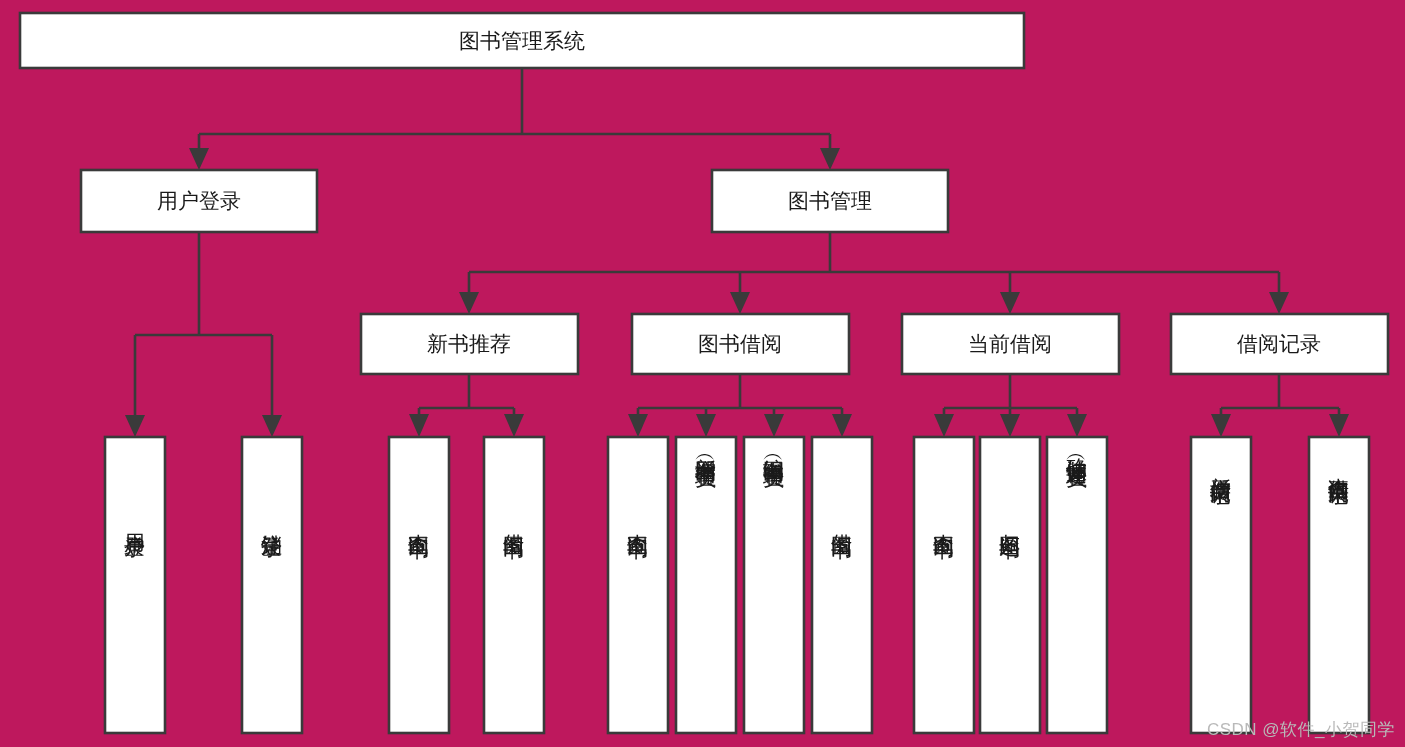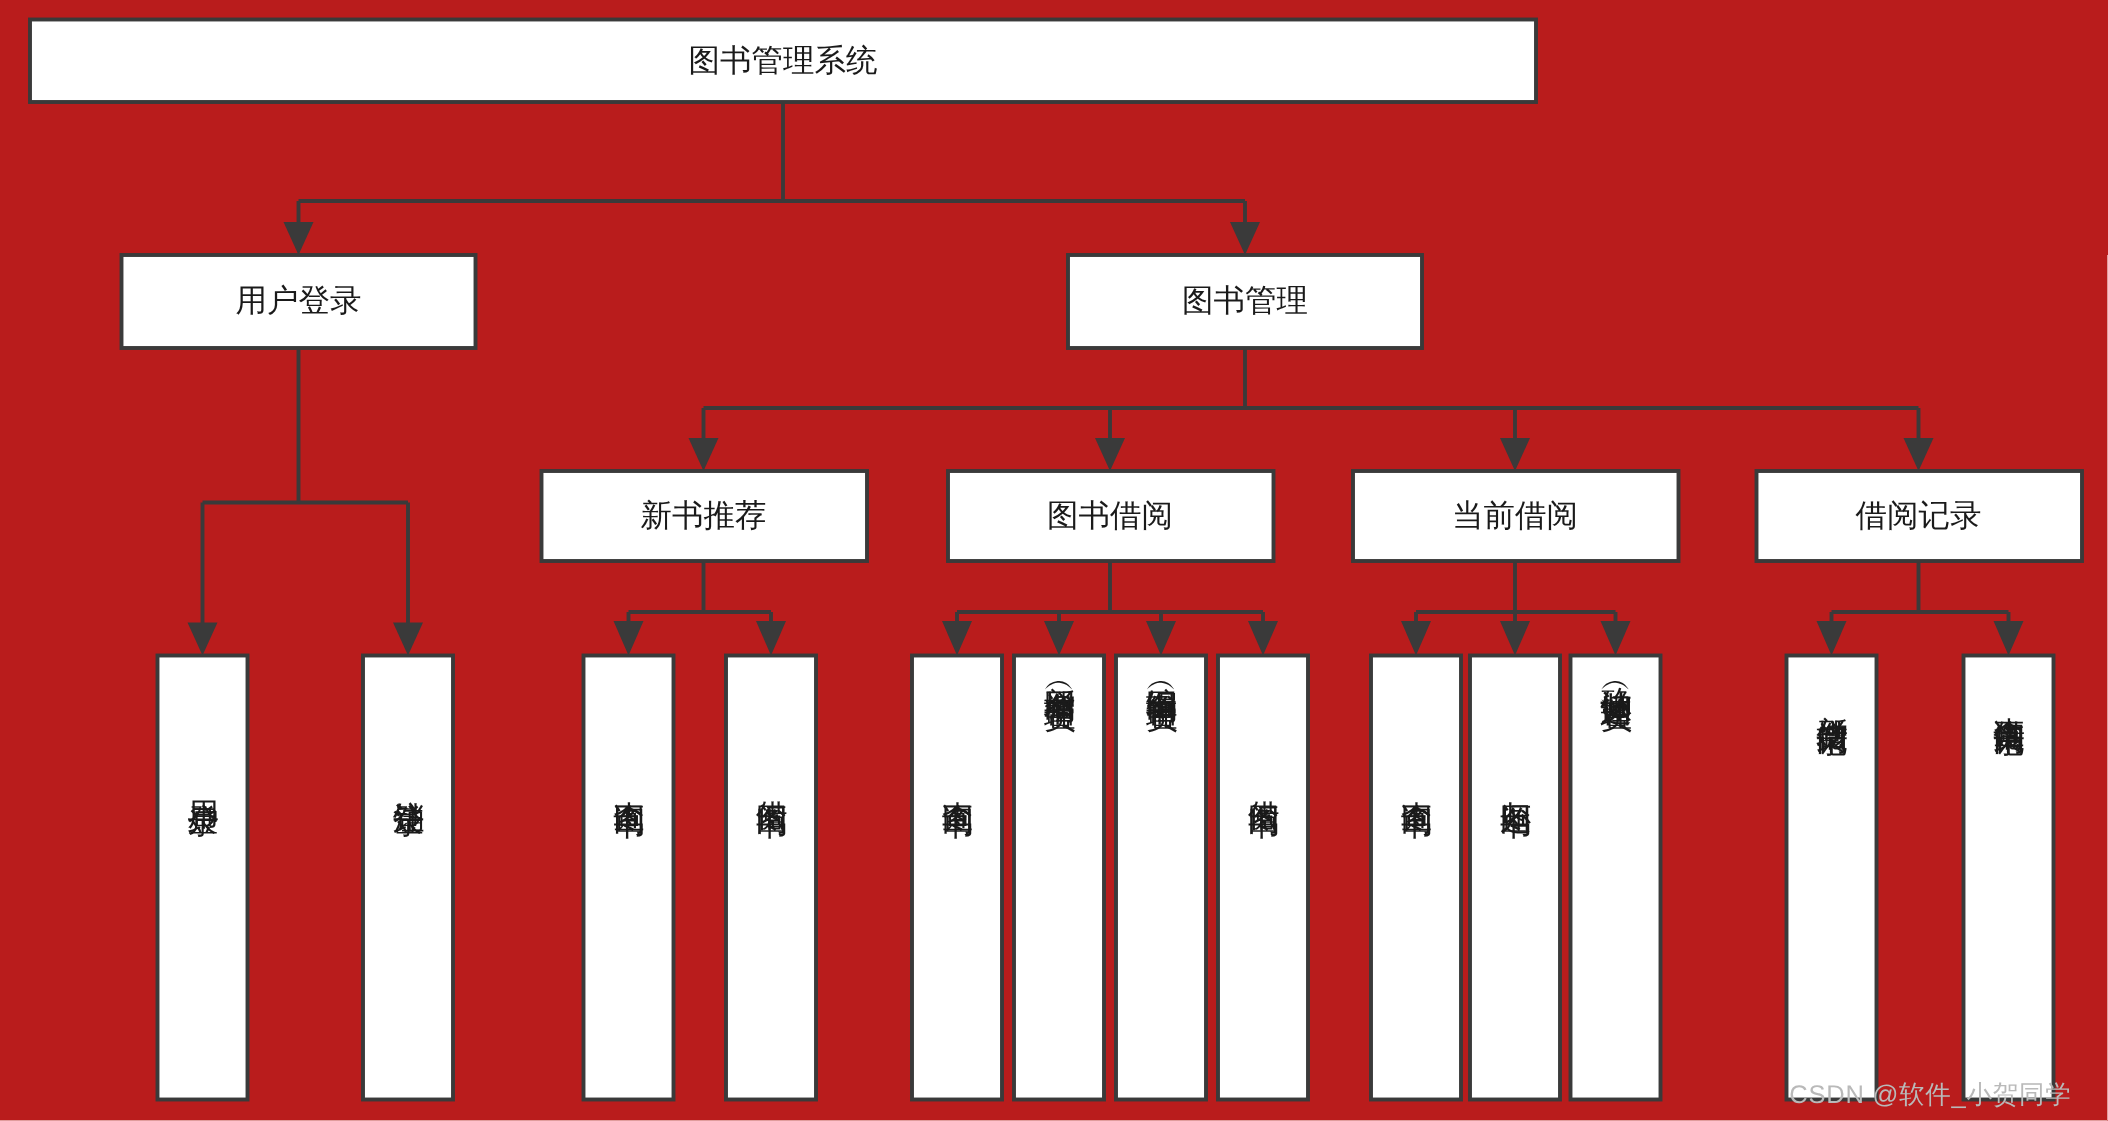--- a/index.html
+++ b/index.html
@@ -8,21 +8,21 @@
     padding: 0;
     background: #ffffff;
   }
   body {
     font-family: "Liberation Sans", "DejaVu Sans", sans-serif;
   }
   #diagram-root {
     position: relative;
     width: 1405px;
     height: 747px;
-    background: #b91c1c;
+    background: #be185d;
     overflow: hidden;
   }
   svg#flowchart {
     position: absolute;
     top: 0;
     left: 0;
     width: 1405px;
     height: 747px;
     display: block;
   }
@@ -51,21 +51,21 @@
     stroke-width: 2.6;
     fill: none;
     stroke-linecap: butt;
   }
   .arrow-head {
     fill: #3a3a3a;
     stroke: none;
   }
   .watermark {
     position: absolute;
-    right: 24px;
+    right: 10px;
     bottom: 6px;
     font-family: "Liberation Sans", "DejaVu Sans", sans-serif;
     font-size: 17px;
     color: #b9b9b9;
     letter-spacing: 0.5px;
     white-space: nowrap;
     pointer-events: none;
     user-select: none;
   }
 </style>

